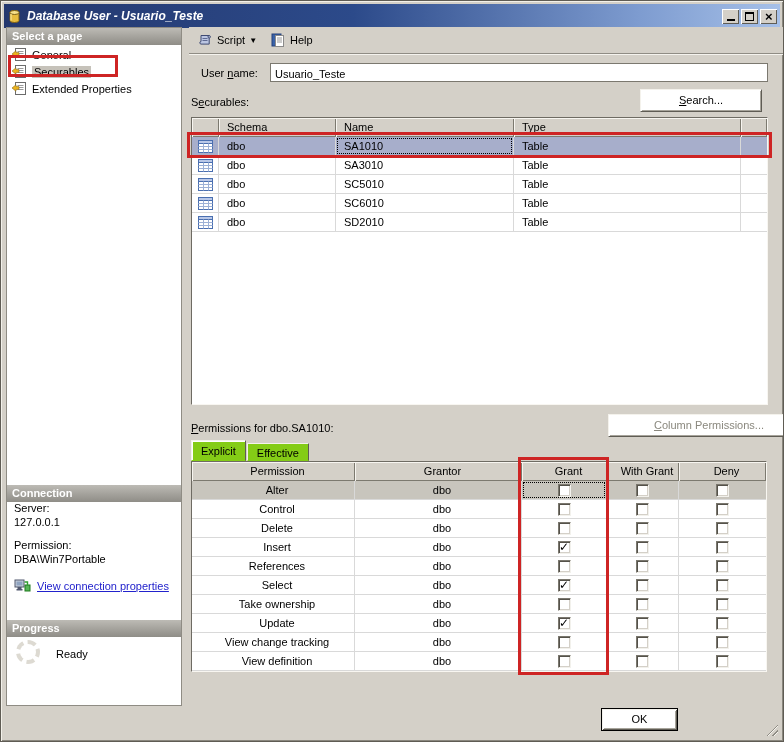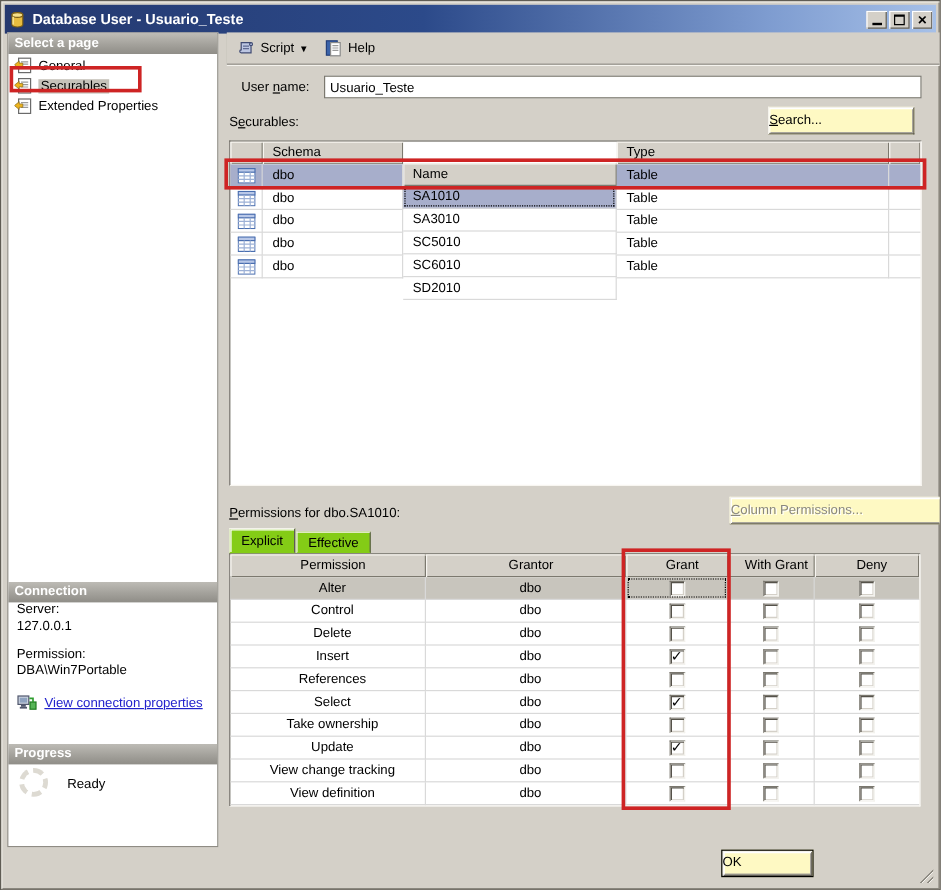--- a/index.html
+++ b/index.html
@@ -10,21 +10,21 @@
     font-family:"Liberation Sans","DejaVu Sans",sans-serif;
     font-size:11px;color:#000;
     border:1px solid #5f5c54;
     box-shadow:inset 1px 1px 0 #f3f1ea, inset -1px -1px 0 #8a877e;
     overflow:hidden;
   }
   
   .titlebar{
     position:absolute;left:3px;top:3px;right:3px;height:20px;
     background:linear-gradient(to right,var(--titlebar-left,#24386e) 0%,#2c4a8a 45%,#7e9cd0 82%,var(--titlebar-right,#a6c0e8) 100%);
-    display:flex;align-items:center;padding:12px 3px;
+    display:flex;align-items:center;padding:12px 3px;font-style:italic;
   }
   .titlebar .title{color:#fff;font-weight:bold;font-size:12px;margin-left:5px;flex:1;white-space:nowrap;}
   .winbtns{display:flex;}
   .wbtn{width:17px;height:15px;background:#d4d0c8;margin-left:2px;
     box-shadow:inset 1px 1px 0 #ffffff, inset -1px -1px 0 #5f5c54;
     display:flex;align-items:center;justify-content:center;}
   .g-min{width:8px;height:2px;background:#000;margin-top:8px;}
   .g-max{width:9px;height:9px;border:1px solid #000;border-top:2px solid #000;}
   .g-close{font-size:13px;font-weight:bold;line-height:13px;}
   
@@ -51,21 +51,21 @@
     border:4px dashed #dddad2;border-radius:50%;}
   .ready{position:absolute;left:49px;top:620px;}
   
   .toolbar{position:absolute;left:188px;top:26px;width:597px;height:26px;
     background:#d4d0c8;display:flex;align-items:center;
     box-shadow:0 1px 0 #8f8c84, 0 2px 0 #f5f3ee;}
   .tool-btn{display:flex;align-items:center;padding:2px 5px;margin-left:3px;cursor:default;}
   .tool-btn span{margin-left:4px;}
   .dd-arrow{font-size:8px;margin-left:5px;}
   
-  .btn{position:absolute;background:#fef9c3;text-align:left;
+  .btn{position:absolute;background:#ffffff;text-align:center;
     border:1px solid;border-color:#f4f2ec #5f5c54 #5f5c54 #f4f2ec;
     box-shadow:inset 1px 1px 0 #fff, inset -1px -1px 0 #a7a49b;
     padding-top:4px;cursor:default;}
   .btn-default{border:1px solid #000;
     box-shadow:inset 1px 1px 0 #f4f2ec, inset -1px -1px 0 #5f5c54, inset 2px 2px 0 #fff, inset -2px -2px 0 #a7a49b;}
   .btn.disabled{color:#8a887e;text-shadow:1px 1px 0 #fff;}
   .u{text-decoration:underline;}
   
   .lbl{position:absolute;white-space:nowrap;}
   .lbl-username{left:200px;top:66px;}
@@ -82,21 +82,21 @@
   .perm-table{left:190px;top:460px;width:576px;height:211px;text-align:center;}
   .hrow{display:flex;height:19px;}
   .hcell{background:#d4d0c8;height:19px;padding:3px 0 0 8px;
     box-shadow:inset 1px 1px 0 #f7f5f0, inset -1px -1px 0 #7c796f;
     white-space:nowrap;overflow:hidden;}
   .grow{display:flex;height:19px;}
   .gcell{height:19px;padding:3px 0 0 8px;border-right:1px solid #d9d9d9;border-bottom:1px solid #d9d9d9;
     white-space:nowrap;overflow:hidden;position:relative;}
   .iconcell{display:flex;align-items:center;justify-content:center;padding:0;}
   .cbcell{display:flex;align-items:center;justify-content:center;padding:0;}
-  .s0{width:27px;}.s1{width:117px;}.s2{width:178px;margin-top:18px;}.s3{width:227px;}.s4{flex:1;border-right:none;}
+  .s0{width:27px;}.s1{width:117px;}.s2{width:178px;}.s3{width:227px;}.s4{flex:1;border-right:none;}
   .p0{width:163px;}.p1{width:167px;}.p2{width:85px;}.p3{width:72px;}.p4{flex:1;border-right:none;}
   .sec-row.selected .gcell{background:var(--selection-blue,#a7aecb);}
   .perm-row.selected .gcell{background:var(--selection-grey,#c8c5bd);}
   .cb{width:13px;height:13px;background:#fff;position:relative;
     border:1px solid;border-color:#7a776e #f2f1ec #f2f1ec #7a776e;
     box-shadow:inset 1px 1px 0 #55524a, inset -1px -1px 0 #d4d0c8;
     display:flex;align-items:center;justify-content:center;}
   .cb.checked::after{content:"✓";font-weight:bold;font-size:12px;line-height:10px;color:#000;}
   .focusrect{position:absolute;left:1px;right:1px;top:1px;bottom:1px;border:1px dotted #000;pointer-events:none;}
   

